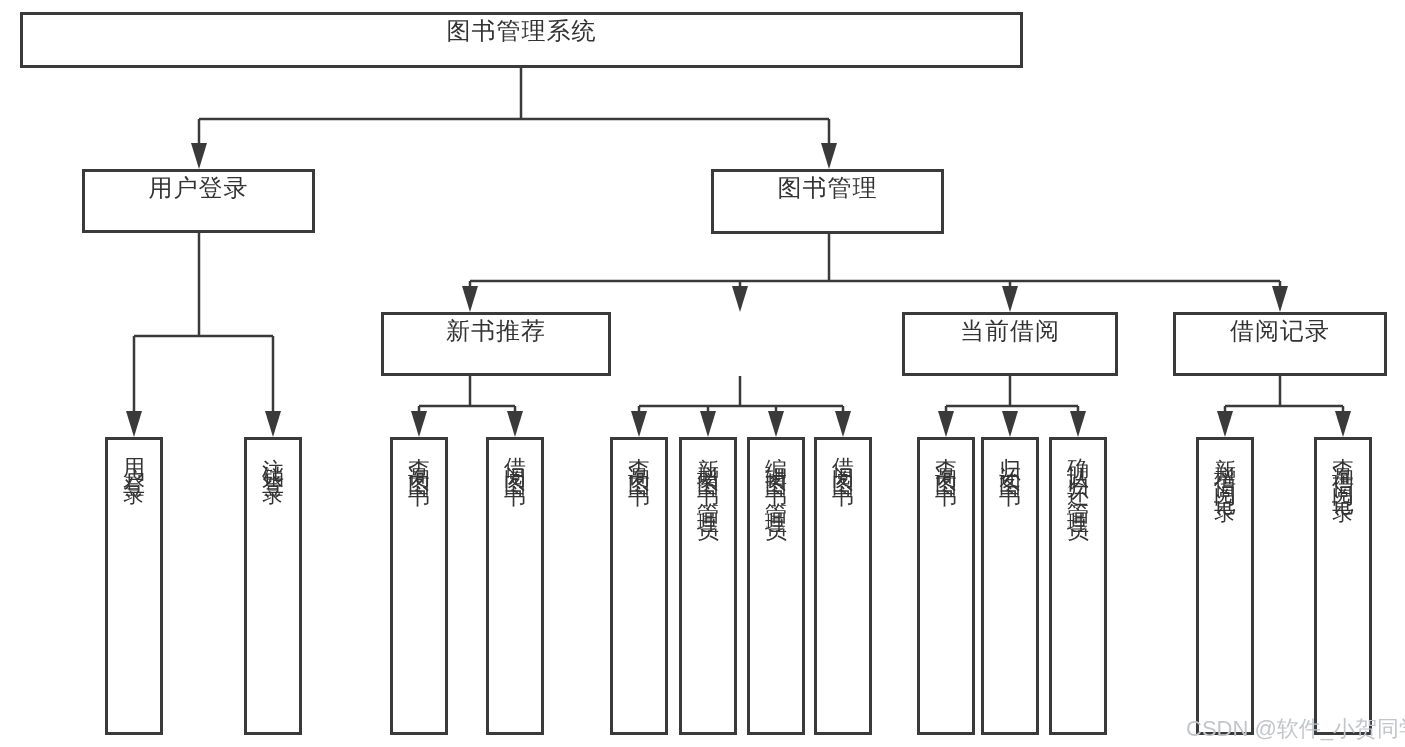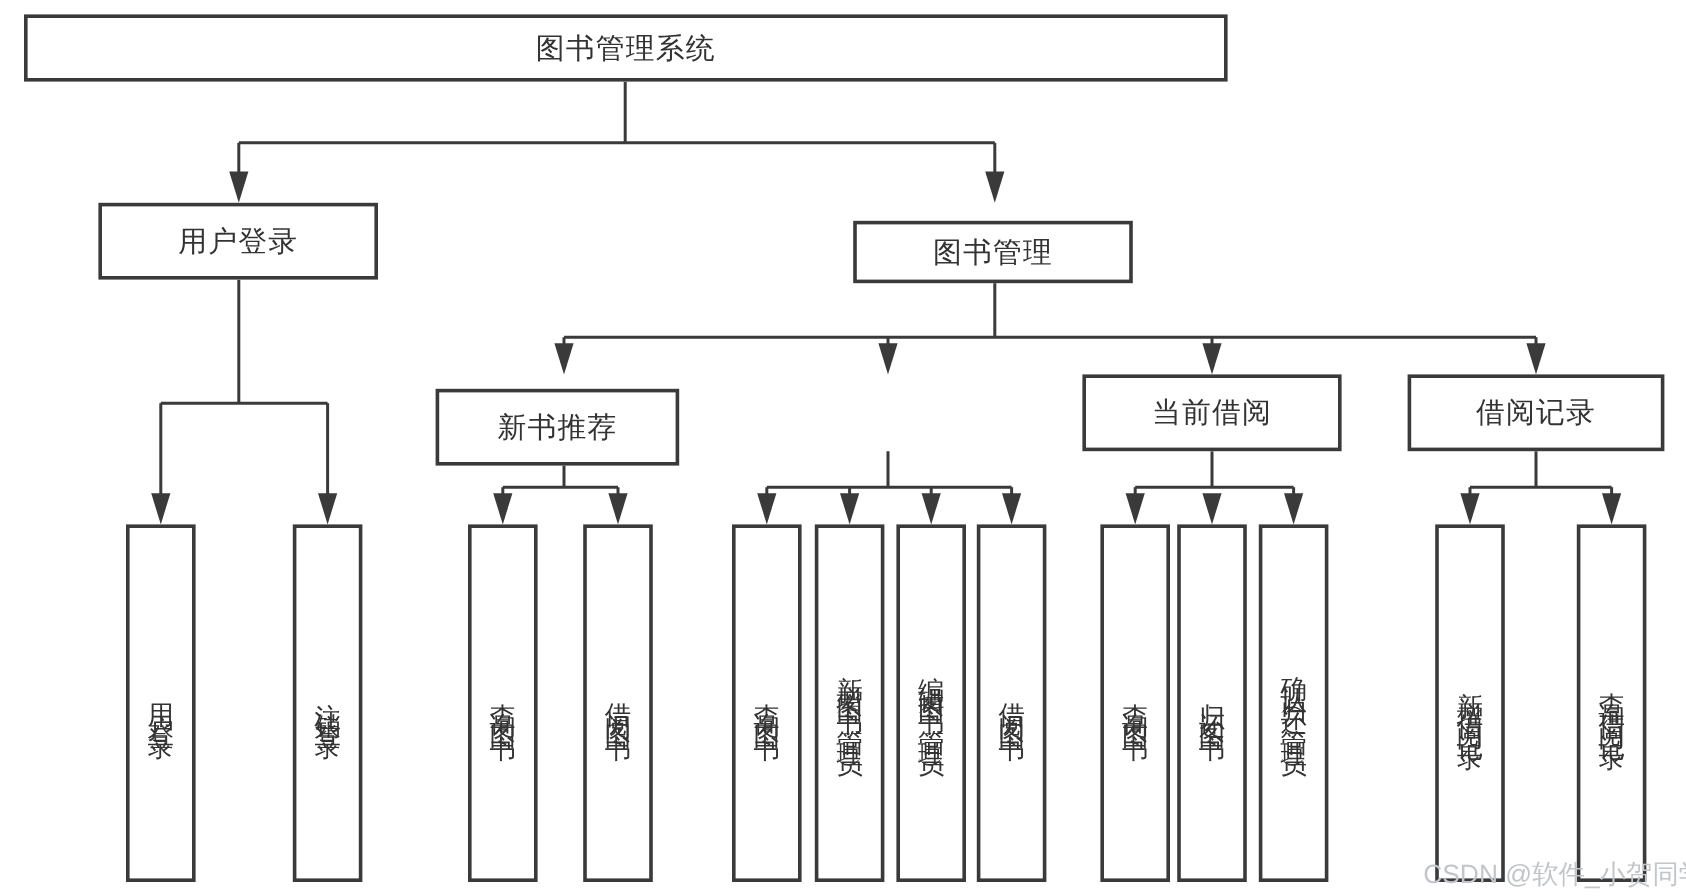--- a/index.html
+++ b/index.html
@@ -9,40 +9,40 @@
     background:#ffffff;
     font-family:"Liberation Sans","DejaVu Sans",sans-serif;
     overflow:hidden;
   }
   #connectors{position:absolute;left:0;top:0;z-index:1;}
   .box{
     position:absolute;
     box-sizing:border-box;
     border:3px solid #3a3a3a;
     background:#ffffff;
-    display:flex;align-items:center;justify-content:center;
+    display:flex;justify-content:center;
     color:#333333;
     z-index:2;
   }
   .hbox{font-size:24px;letter-spacing:1px;}
   .vbox span{
     writing-mode:vertical-rl;
     text-orientation:mixed;
     font-size:22px;
     letter-spacing:9px;
     line-height:1;
     white-space:nowrap;
   }
   
   .n-root{left:20px;top:12px;width:1003px;height:56px;}
   
   .n-user-login{left:82px;top:169px;width:233px;height:64px;}
-  .n-book-mgmt{left:711px;top:184px;width:233px;height:52px;}
-  
-  .n-new-book{left:363px;top:312px;width:203px;height:64px;margin-top:12px;}
+  .n-book-mgmt{left:711px;top:169px;width:233px;height:65px;}
+  
+  .n-new-book{left:381px;top:312px;width:230px;height:64px;}
   .n-book-borrow{left:632px;top:312px;width:216px;height:64px;}
   .n-current-borrow{left:902px;top:312px;width:216px;height:64px;}
   .n-borrow-record{left:1173px;top:312px;width:214px;height:64px;}
   
   .leaf{top:437px;width:58px;height:298px;}
   .l-login{left:105px;}
   .l-logout{left:244px;}
   .l-nb-query{left:390px;}
   .l-nb-borrow{left:486px;}
   .l-bb-query{left:610px;}

